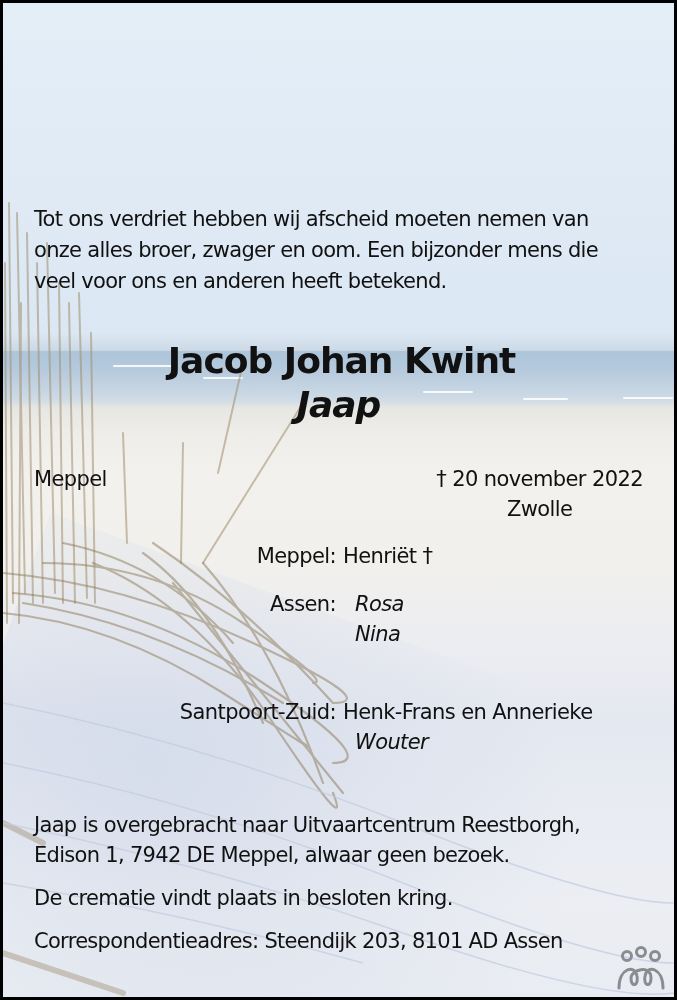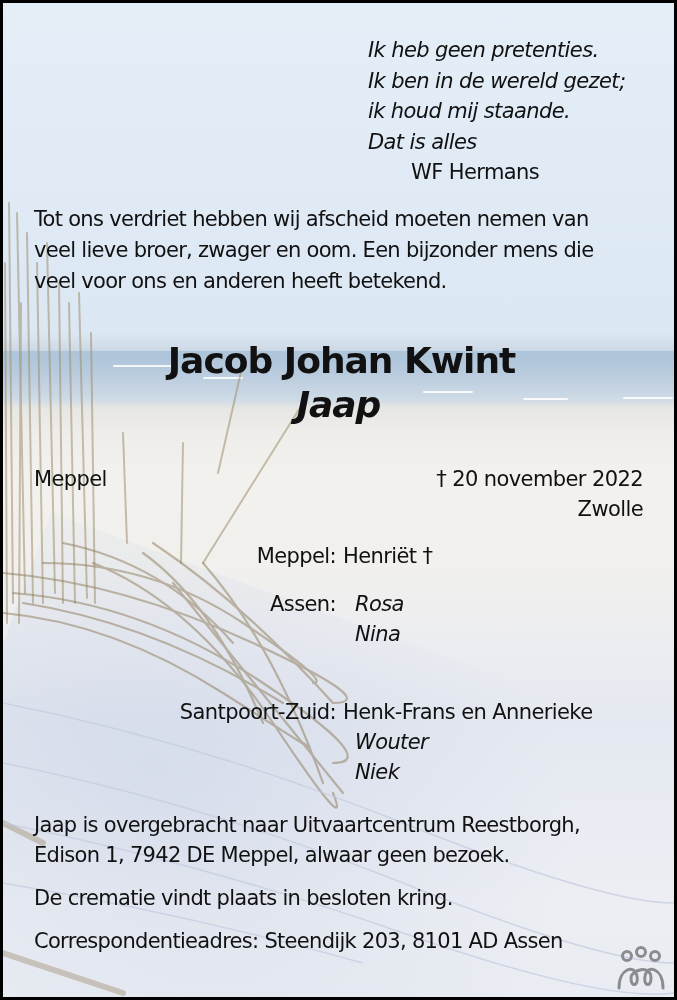--- a/index.html
+++ b/index.html
@@ -43,21 +43,21 @@
 
     .intro { left: 31px; top: 206px; font-size: 21px; letter-spacing: -0.7px; }
     .intro div { height: 31px; }
 
     .name { left: 0; width: 671px; top: 340px; text-align: center; font-size: 36px; font-weight: bold; letter-spacing: -1px; padding-left: 0; }
     .name .full { display: block; height: 44px; padding-right: 10px; margin-left: 16px; }
     .name .nick { display: block; font-style: italic; padding-left: 0; }
 
     .born { left: 31px; top: 466px; font-size: 21px; letter-spacing: -0.6px; }
     .born div { height: 30px; }
-    .died { right: 31px; top: 466px; font-size: 21px; text-align: right; letter-spacing: -0.6px; }
+    .died { right: 31px; top: 466px; font-size: 21px; text-align: center; letter-spacing: -0.6px; }
     .died div { height: 30px; }
 
     .family { left: 0; top: 543px; width: 671px; font-size: 21px; letter-spacing: -0.6px; }
     .fam-group { position: relative; margin-bottom: 18px; }
     .fam-place { position: absolute; right: 338px; top: 0; text-align: right; }
     .fam-names { position: absolute; left: 340px; top: 0; }
     .fam-names div { height: 30px; }
     .fam-names .child { font-style: italic; margin-left: 12px; }
 
     .closing { left: 31px; top: 812px; font-size: 21px; letter-spacing: -0.7px; }
@@ -116,31 +116,24 @@
           <path d="M0 820 L40 840"></path>
       </g>
       <g stroke="#c3cbe0" stroke-width="1.5" fill="none" opacity="0.7">
         <path d="M0 700 Q200 740 400 820 T671 900"></path>
         <path d="M0 760 Q200 800 400 880 T671 960"></path>
         <path d="M0 820 Q200 860 400 930 T671 990"></path>
         <path d="M0 880 Q180 910 360 960"></path>
       </g>
     </svg>
 
-    <div class="text poem">
-      <div>Ik heb geen pretenties.</div>
-      <div>Ik ben in de wereld gezet;</div>
-      <div>ik houd mij staande.</div>
-      <div>Dat is alles</div>
-      <div class="author">WF Hermans</div>
-    </div>
 
     <div class="text intro">
       <div>Tot ons verdriet hebben wij afscheid moeten nemen van</div>
-      <div>veel lieve broer, zwager en oom. Een bijzonder mens die</div>
+      <div>onze alles broer, zwager en oom. Een bijzonder mens die</div>
       <div>veel voor ons en anderen heeft betekend.</div>
     </div>
 
     <div class="text name">
       <span class="full">Jacob Johan Kwint</span>
       <span class="nick">Jaap</span>
     </div>
 
     <div class="text born">
       <div>Meppel</div>
@@ -162,21 +155,20 @@
         <div class="fam-names">
           <div class="child">Rosa</div>
           <div class="child">Nina</div>
         </div>
       </div>
       <div class="fam-group" style="height:90px;">
         <div class="fam-place">Santpoort-Zuid:</div>
         <div class="fam-names">
           <div>Henk-Frans en Annerieke</div>
           <div class="child">Wouter</div>
-          <div class="child">Niek</div>
         </div>
       </div>
     </div>
 
     <div class="text closing">
       <div class="p">
         <div>Jaap is overgebracht naar Uitvaartcentrum Reestborgh,</div>
         <div>Edison 1, 7942 DE Meppel, alwaar geen bezoek.</div>
       </div>
       <div class="p">

